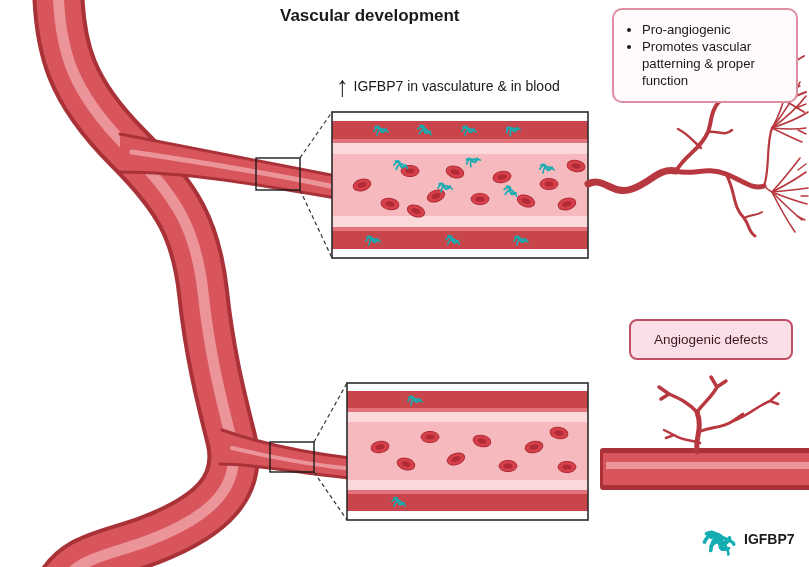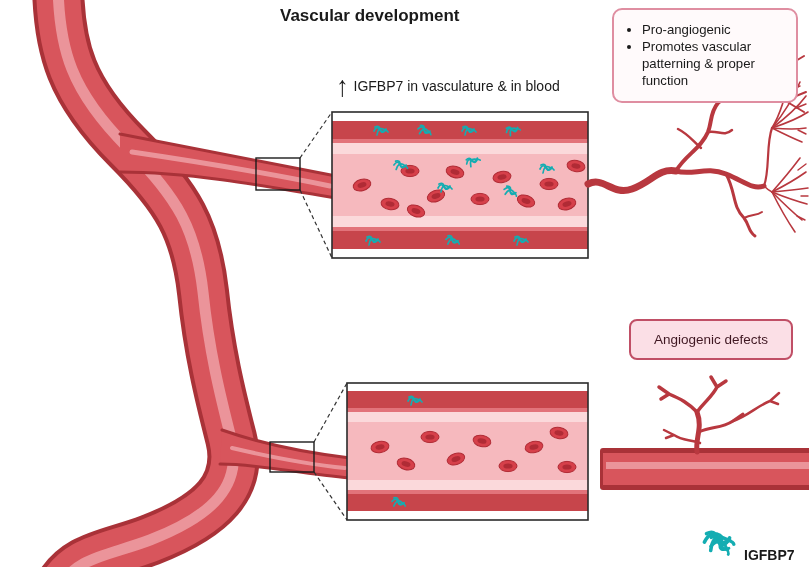--- a/index.html
+++ b/index.html
@@ -47,21 +47,21 @@
   }
   .benefits ul{margin:4px;padding-left:20px;}
   .benefits li{font-size:13.2px;line-height:1.3;}
   .defects{
     left:629px;top:302px;width:164px;box-sizing:border-box;
     background:var(--defects_bg,#fbdfe6);border:2px solid var(--defects_border,#c04f66);
     border-radius:8px;padding:11px 6px;text-align:center;font-size:13.5px;
     color:var(--defects_text,#3f1722);
     margin-top:17px;
   }
-  .legend-label{left:744px;top:531px;font-size:14px;font-weight:700;margin-top:16px;}
+  .legend-label{left:744px;top:531px;font-size:14px;font-weight:700;}
 </style>
 </head>
 <body>
 
 <div class="frame">
 
   <svg class="art" width="809" height="567" viewBox="0 0 809 567">
     <defs>
       <g id="rbc">
         <ellipse rx="9" ry="5.6" class="rbc-o"></ellipse>

